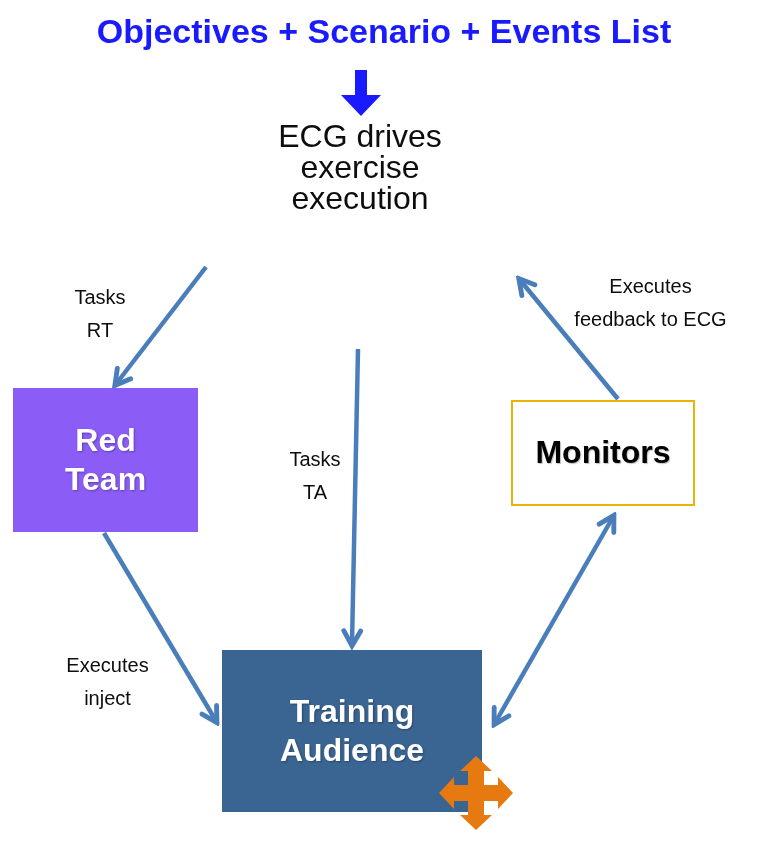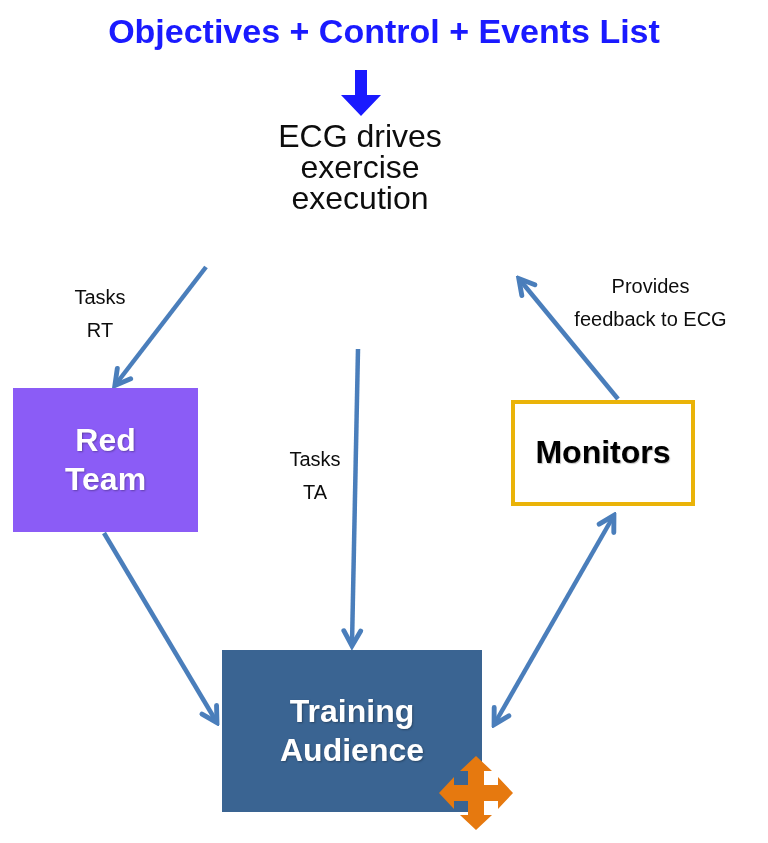--- a/index.html
+++ b/index.html
@@ -39,21 +39,21 @@
   }
   #red-team-box{
     left:13px;top:388px;width:185px;height:144px;
     background:#8b5cf6;color:#ffffff;font-size:32px;
     text-shadow:1px 1px 2px rgba(0,0,0,0.30);
   }
   #red-team-box .lbl{width:112px;}
   #monitors-box{
     left:511px;top:400px;width:184px;height:106px;
     background:#ffffff;color:#000000;font-size:32px;
-    border:4px solid #eab308;
+    border:2px solid #eab308;
     box-sizing:border-box;
     text-shadow:1px 1px 1px rgba(0,0,0,0.25);
   }
   #ta-box{
     left:222px;top:650px;width:260px;height:162px;
     background:#3a6492;color:#ffffff;font-size:32px;
     text-shadow:1px 1px 2px rgba(0,0,0,0.30);
   }
   #ta-box .lbl{width:230px;}
   .edge-label{
@@ -88,38 +88,39 @@
 
     <line x1="358" y1="349" x2="352" y2="644" stroke="#4a7ebb" stroke-width="4.5" marker-end="url(#ah)"></line>
 
     <line x1="104" y1="533" x2="216" y2="721" stroke="#4a7ebb" stroke-width="4.5" marker-end="url(#ah)"></line>
 
     <line x1="495" y1="723" x2="613" y2="517" stroke="#4a7ebb" stroke-width="4.5" marker-start="url(#ah)" marker-end="url(#ah)"></line>
 
     <line x1="618" y1="399" x2="520" y2="280" stroke="#4a7ebb" stroke-width="4.5" marker-end="url(#ah)"></line>
   </svg>
 
-  <div id="title" class="abs">Objectives + Control + Events List</div>
+  <div id="title" class="abs">Objectives + Scenario + Events List</div>
 
   <div id="intro-text" class="abs">ECG drives exercise execution</div>
 
 
   <div id="red-team-box" class="abs node">
     <span class="lbl">Red Team</span>
   </div>
 
   <div id="monitors-box" class="abs node">
     <span class="lbl">Monitors</span>
   </div>
 
   <div id="ta-box" class="abs node">
     <span class="lbl">Training Audience</span>
   </div>
 
   <div id="label-tasks-rt" class="abs edge-label">Tasks RT</div>
   <div id="label-tasks-ta" class="abs edge-label">Tasks TA</div>
-  <div id="label-provides" class="abs edge-label">Provides feedback to ECG</div>
+  <div id="label-provides" class="abs edge-label">Executes feedback to ECG</div>
+  <div id="label-executes" class="abs edge-label">Executes inject</div>
 
   <svg id="move-icon-svg" class="abs" width="80" height="80" viewBox="-40 -40 80 80">
     <path d="M0,-37 L16,-22 L8,-22 L8,-8 L22,-8 L22,-16 L37,0 L22,16 L22,8 L8,8 L8,22 L16,22 L0,37 L-16,22 L-8,22 L-8,8 L-22,8 L-22,16 L-37,0 L-22,-16 L-22,-8 L-8,-8 L-8,-22 L-16,-22 Z" fill="#e6790f"></path>
   </svg>
 
 </div>
 
 </body></html>

